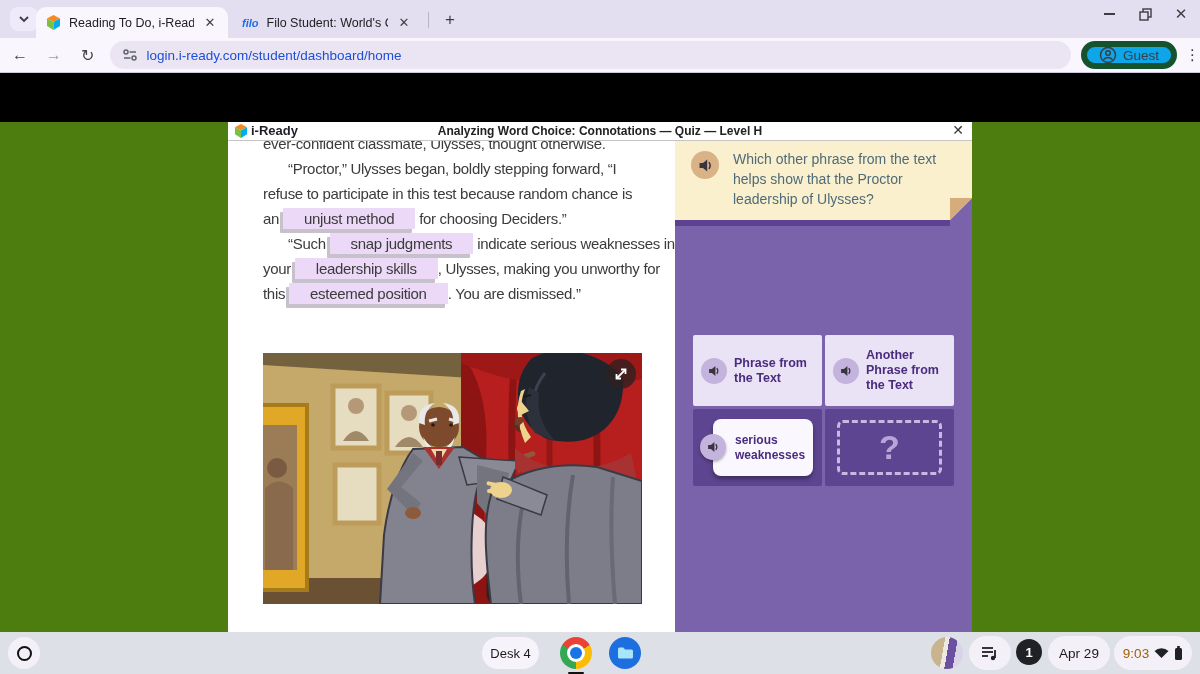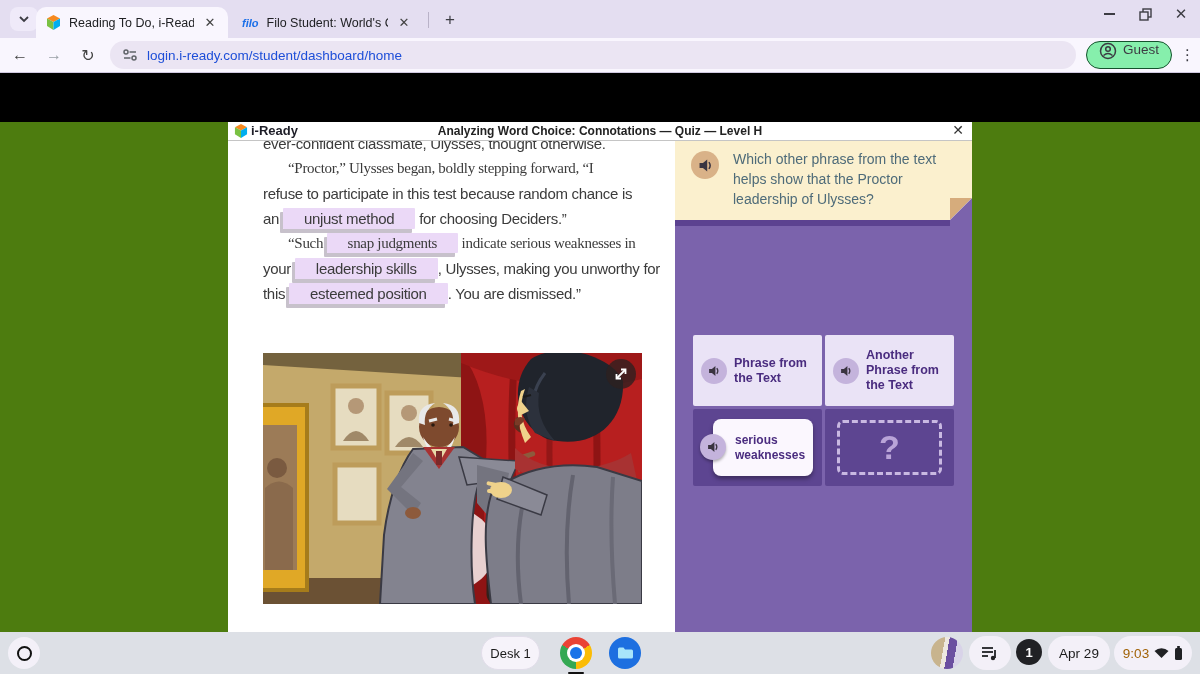--- a/index.html
+++ b/index.html
@@ -30,38 +30,38 @@
   .close-x { font-size:15px; }
 
   .toolbar { position:absolute; top:38px; left:0; width:1200px; height:35px; background:#F9F6FE;
     display:flex; align-items:center; border-bottom:1px solid #CFC8DF; }
   .nav-btn { width:28px; height:28px; display:flex; align-items:center; justify-content:center;
     font-size:16px; color:#444; margin-left:6px; cursor:pointer; }
   .nav-btn.disabled { color:#9AA0A6; }
   .omnibox { margin-left:8px; width:966px; height:28px; border-radius:14px; background:#EBE5F3;
     display:flex; align-items:center; padding:0 12px; gap:9px; }
   .omnibox .url { font-size:13.5px; color:#1d4ed8; }
-  .guest-chip { margin-left:10px; height:28px; border:1px solid #14532d; border-radius:15px;
-    display:flex; align-items:flex-start; gap:6px; padding:0 12px; font-size:13.5px; color:#3c3c43; background:#86efac; cursor:pointer; }
+  .guest-chip { margin-left:10px; height:28px; border:6px solid #14532d; border-radius:15px;
+    display:flex; align-items:center; gap:6px; padding:0 12px; font-size:13.5px; color:#3c3c43; background:#0ea5e9; cursor:pointer; }
   .kebab { margin-left:8px; font-size:15px; color:#3c3c43; letter-spacing:0; cursor:pointer; }
 
   
   .content { position:absolute; top:74px; left:0; width:1200px; height:558px; background:#4d7c0f;margin-top:48px; }
   .quiz-window { position:absolute; left:228px; top:0; width:744px; height:558px; background:#fff; overflow:hidden; }
   .quiz-header { position:relative; height:19px; background:#fff; border-bottom:1px solid #C5C5C5; }
   .brand { position:absolute; left:6px; top:1px; display:flex; align-items:center; gap:3px; }
   .brand-text { font-size:13px; font-weight:bold; color:#1d1d27; }
   .quiz-title { position:absolute; left:0; right:0; top:2px; text-align:center; font-size:12px; font-weight:bold; color:#222; }
   .quiz-close { position:absolute; right:8px; top:0px; font-size:14px; font-weight:bold; color:#333; cursor:pointer; }
 
   .quiz-body { position:absolute; top:19px; left:0; width:744px; height:539px; }
   .passage-pane { position:absolute; left:0; top:0; width:447px; height:539px; background:#fff; overflow:hidden; }
   .passage-text { position:absolute; left:35px; top:-10px; width:400px; font-size:15px; color:#3b3b3b; letter-spacing:-0.3px; }
   .pline { height:25px; line-height:25px; white-space:nowrap; }
-  .pline.indent { padding-left:25px;font-family:Liberation Serif, serif; }
+  .pline.indent { padding-left:25px; }
   .hl { background:#EBD9F7; padding:2px 21px; border-radius:1px; box-shadow:-3px 4px 0 #C7C1CB; cursor:pointer; }
 
   .figure-wrap { position:absolute; left:35px; top:212px; width:379px; height:251px; }
   .expand-btn { position:absolute; right:6px; top:6px; width:30px; height:30px; border-radius:50%;
     background:rgba(45,32,32,0.78); display:flex; align-items:center; justify-content:center; cursor:pointer; }
 
   
   .panel { position:absolute; left:447px; top:0; width:297px; height:539px; background:#7B63AC; }
   .note-wrap { position:relative; width:297px; height:86px; }
   .note { position:absolute; top:0; left:0; width:297px; height:79px; background:#FBF0CE;
@@ -398,21 +398,21 @@
         </div>
 
       </div>
     </div>
   </div>
 
   <div class="shelf">
     <div class="launcher">
         <i></i>
       </div>
-    <div class="desk-pill">Desk 1</div>
+    <div class="desk-pill">Desk 4</div>
     <div class="chrome-icon"></div>
     <div class="chrome-underline"></div>
     <div class="files-icon">
       <svg width="17" height="14">
         <path d="M1,3 Q1,1.5 2.5,1.5 L6.5,1.5 L8,3.5 L14.5,3.5 Q16,3.5 16,5 L16,11 Q16,12.5 14.5,12.5 L2.5,12.5 Q1,12.5 1,11 Z" fill="#A8E5FA"></path>
       </svg>
     </div>
     <div class="status-thumb"></div>
     <div class="pill pill-media">
       <svg width="18" height="16">

